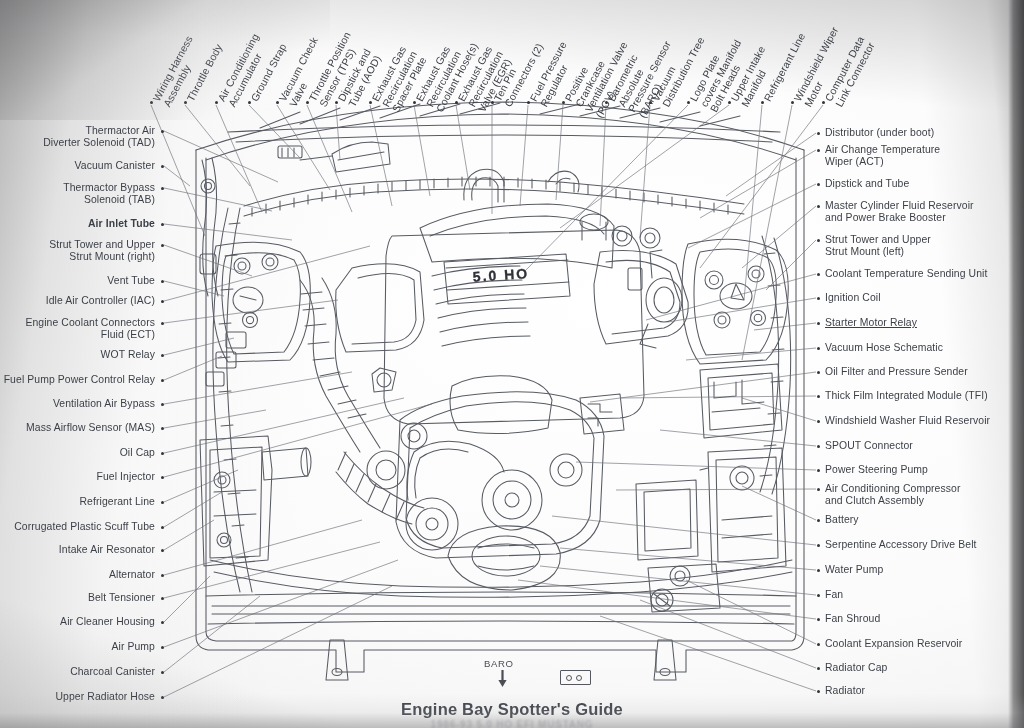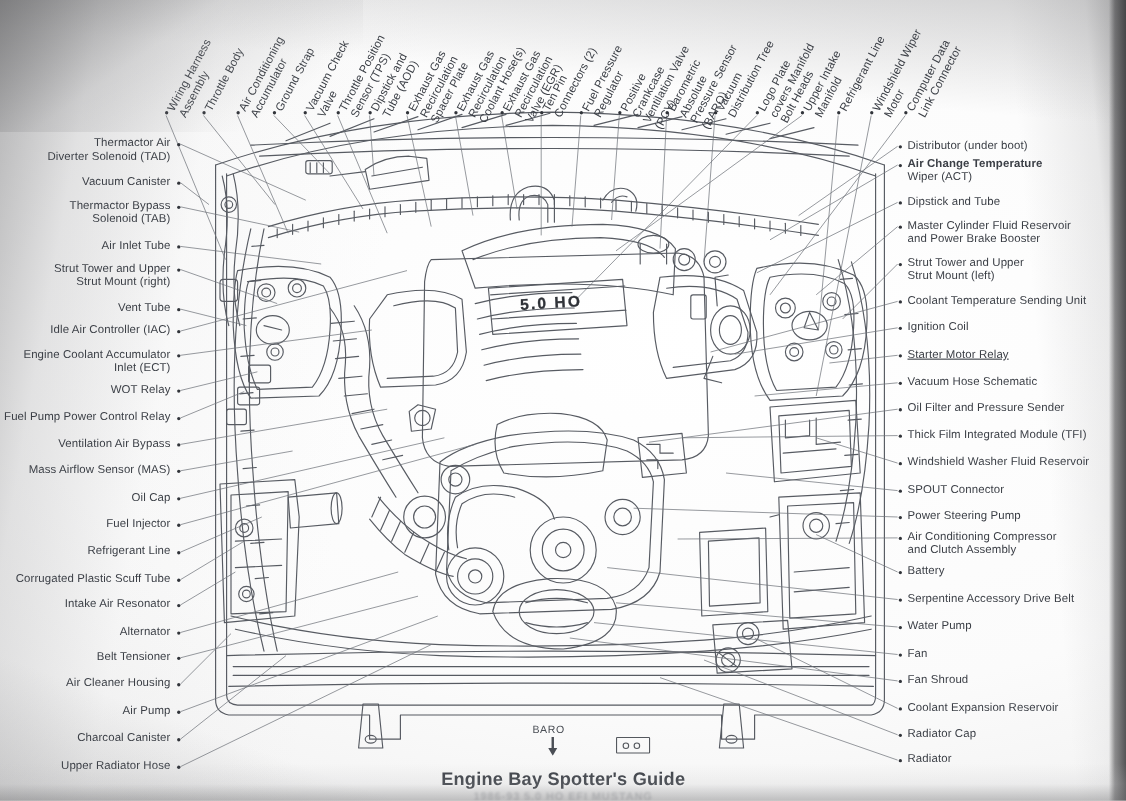--- a/index.html
+++ b/index.html
@@ -511,40 +511,40 @@
       <div class="dot" style="left: 160.5px; top: 129.5px;"></div>
       <div class="lbl l" style="right: 869px; top: 160px;">
         <span style="display: block;">Vacuum Canister</span>
       </div>
       <div class="dot" style="left: 160.5px; top: 164.5px;"></div>
       <div class="lbl l" style="right: 869px; top: 182px;">
         <span style="display: block;">Thermactor Bypass</span>
         <span style="display: block;">Solenoid (TAB)</span>
       </div>
       <div class="dot" style="left: 160.5px; top: 186.5px;"></div>
-      <div class="lbl l" style="right: 869px; top: 218px;">
+      <div class="lbl l" style="right: 869px; top: 218px; font-weight: bold;">
         <span style="display: block;">Air Inlet Tube</span>
       </div>
       <div class="dot" style="left: 160.5px; top: 222.5px;"></div>
       <div class="lbl l" style="right: 869px; top: 239px;">
         <span style="display: block;">Strut Tower and Upper</span>
         <span style="display: block;">Strut Mount (right)</span>
       </div>
       <div class="dot" style="left: 160.5px; top: 243.5px;"></div>
       <div class="lbl l" style="right: 869px; top: 275px;">
         <span style="display: block;">Vent Tube</span>
       </div>
       <div class="dot" style="left: 160.5px; top: 279.5px;"></div>
       <div class="lbl l" style="right: 869px; top: 295px;">
         <span style="display: block;">Idle Air Controller (IAC)</span>
       </div>
       <div class="dot" style="left: 160.5px; top: 299.5px;"></div>
       <div class="lbl l" style="right: 869px; top: 317px;">
-        <span style="display: block;">Engine Coolant Accumulator</span>
-        <span style="display: block;">Inlet (ECT)</span>
+        <span style="display: block;">Engine Coolant Connectors</span>
+        <span style="display: block;">Fluid (ECT)</span>
       </div>
       <div class="dot" style="left: 160.5px; top: 321.5px;"></div>
       <div class="lbl l" style="right: 869px; top: 349px;">
         <span style="display: block;">WOT Relay</span>
       </div>
       <div class="dot" style="left: 160.5px; top: 353.5px;"></div>
       <div class="lbl l" style="right: 869px; top: 374px;">
         <span style="display: block;">Fuel Pump Power Control Relay</span>
       </div>
       <div class="dot" style="left: 160.5px; top: 378.5px;"></div>
@@ -600,21 +600,21 @@
         <span style="display: block;">Upper Radiator Hose</span>
       </div>
       <div class="dot" style="left: 160.5px; top: 695.5px;"></div>
     </div>
   <div id="right-labels">
       <div class="lbl r" style="left: 825px; top: 127px;">
         <span style="display: block;">Distributor (under boot)</span>
       </div>
       <div class="dot" style="left: 816.5px; top: 131.5px;"></div>
       <div class="lbl r" style="left: 825px; top: 144px;">
-        <span style="display: block; font-weight: bold;">Air Change Temperature</span>
+        <span style="display: block;">Air Change Temperature</span>
         <span style="display: block;">Wiper (ACT)</span>
       </div>
       <div class="dot" style="left: 816.5px; top: 148.5px;"></div>
       <div class="lbl r" style="left: 825px; top: 178px;">
         <span style="display: block;">Dipstick and Tube</span>
       </div>
       <div class="dot" style="left: 816.5px; top: 182.5px;"></div>
       <div class="lbl r" style="left: 825px; top: 200px;">
         <span style="display: block;">Master Cylinder Fluid Reservoir</span>
         <span style="display: block;">and Power Brake Booster</span>

